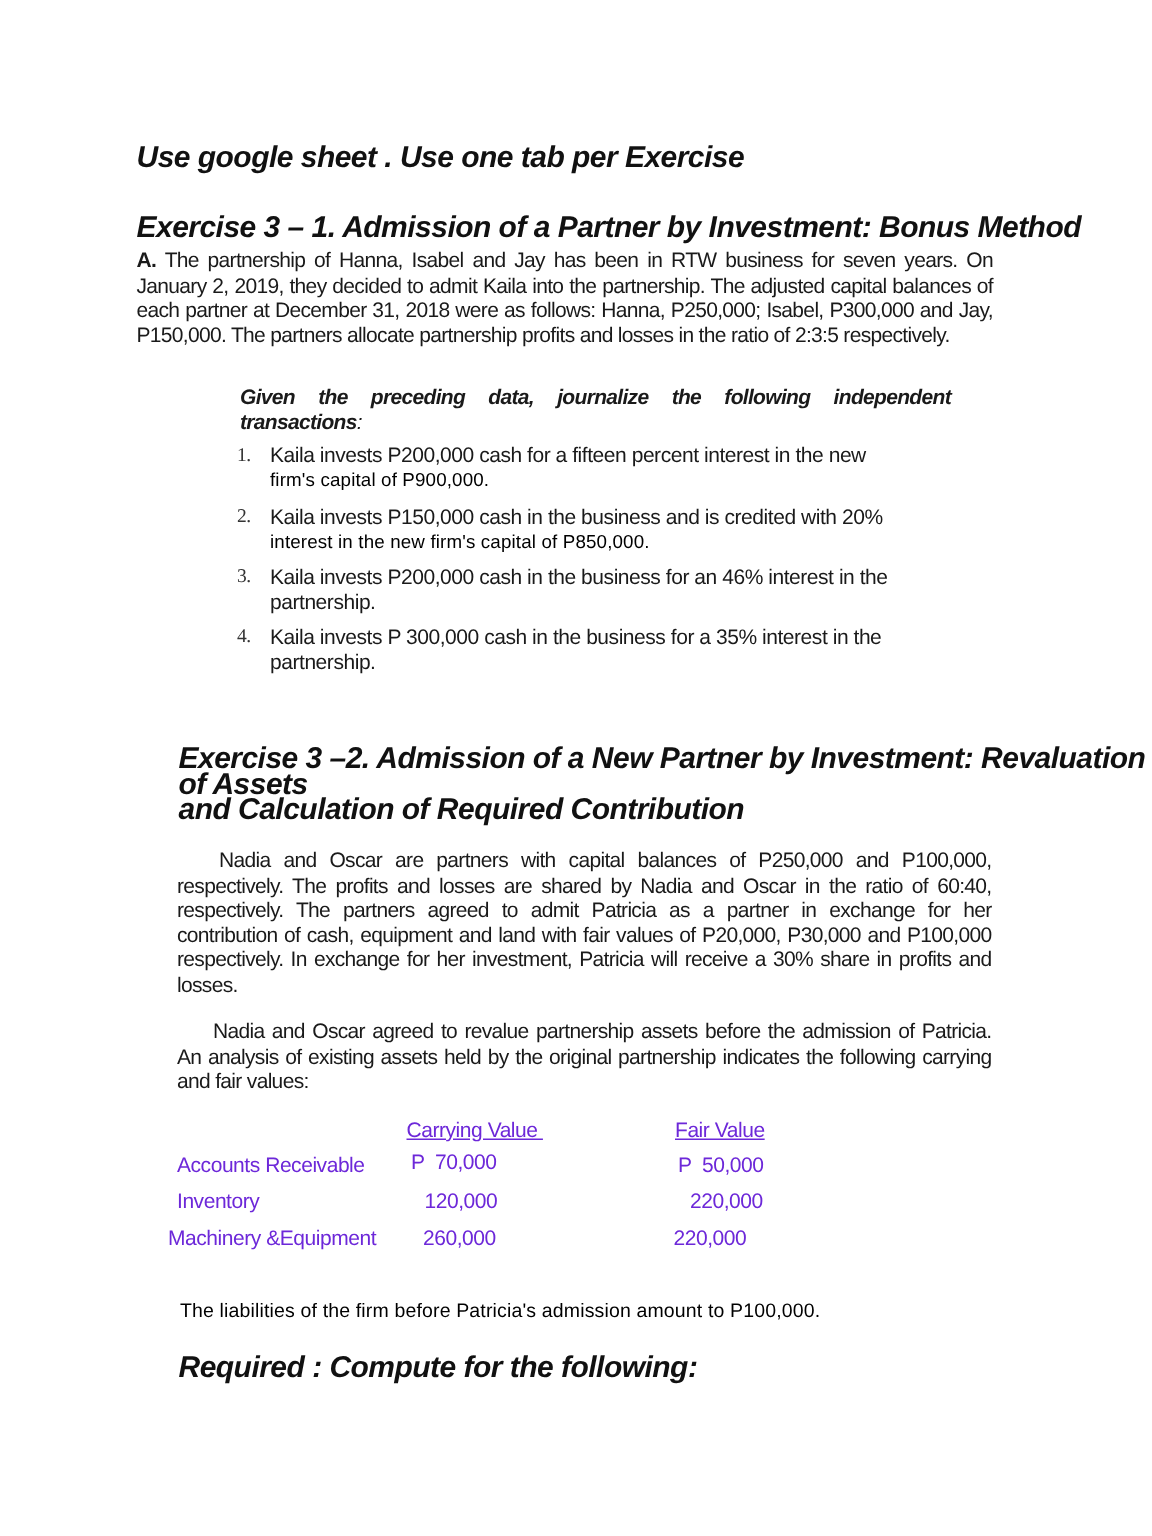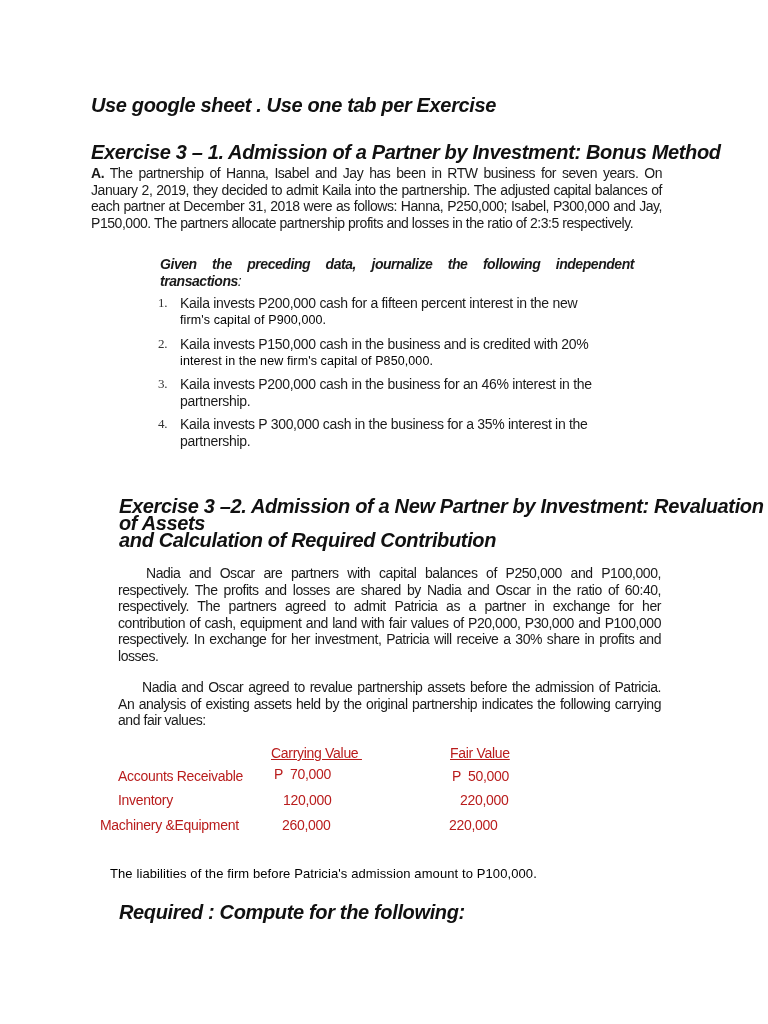--- a/index.html
+++ b/index.html
@@ -56,21 +56,21 @@
     }
     .light {
       font-size: 12.5px;
       letter-spacing: 0.1px;
       color: #000000;
     }
     .tbl-cell {
       position: absolute;
       font-size: 14px;
       letter-spacing: -0.3px;
-      color: #b91c1c;
+      color: #6d28d9;
       white-space: pre;
     }
     .underline { text-decoration: underline; }
   </style>
 </head>
 <body>
 
 <div class="abs sans-cond bi" style="left:91px; top:94px;">Use google sheet . Use one tab per Exercise</div>
 
 <div class="abs sans-cond bi" style="left:91px; top:141px;">Exercise 3 – 1.  Admission of a Partner by Investment: Bonus  Method</div>
@@ -119,20 +119,20 @@
   <span class="tbl-cell underline" style="left:450px; top:745px;">Fair Value</span>
 
   <span class="tbl-cell" style="left:118px; top:768px;">Accounts Receivable</span>
   <span class="tbl-cell" style="left:274px; top:752px;margin-top:14px;">P  70,000</span>
   <span class="tbl-cell" style="left:452px; top:768px;">P  50,000</span>
 
   <span class="tbl-cell" style="left:118px; top:792px;">Inventory</span>
   <span class="tbl-cell" style="left:283px; top:792px;">120,000</span>
   <span class="tbl-cell" style="left:460px; top:792px;">220,000</span>
 
-  <span class="tbl-cell" style="left:100px; top:817px;">Machinery &amp;Equipment</span>
+  <span class="tbl-cell" style="left:112px; top:817px;">Machinery &amp;Equipment</span>
   <span class="tbl-cell" style="left:282px; top:817px;">260,000</span>
   <span class="tbl-cell" style="left:449px; top:817px;">220,000</span>
 </div>
 
-<div class="abs light" style="left:110px; top:866px; font-size:13px;">The liabilities of the firm before Patricia's admission amount to P100,000.</div>
+<div class="abs light" style="left:120px; top:866px; font-size:13px;">The liabilities of the firm before Patricia's admission amount to P100,000.</div>
 
 <div class="abs sans-cond bi" style="left:119px; top:901px;">Required : Compute for the following:</div>
 
 </body></html>

